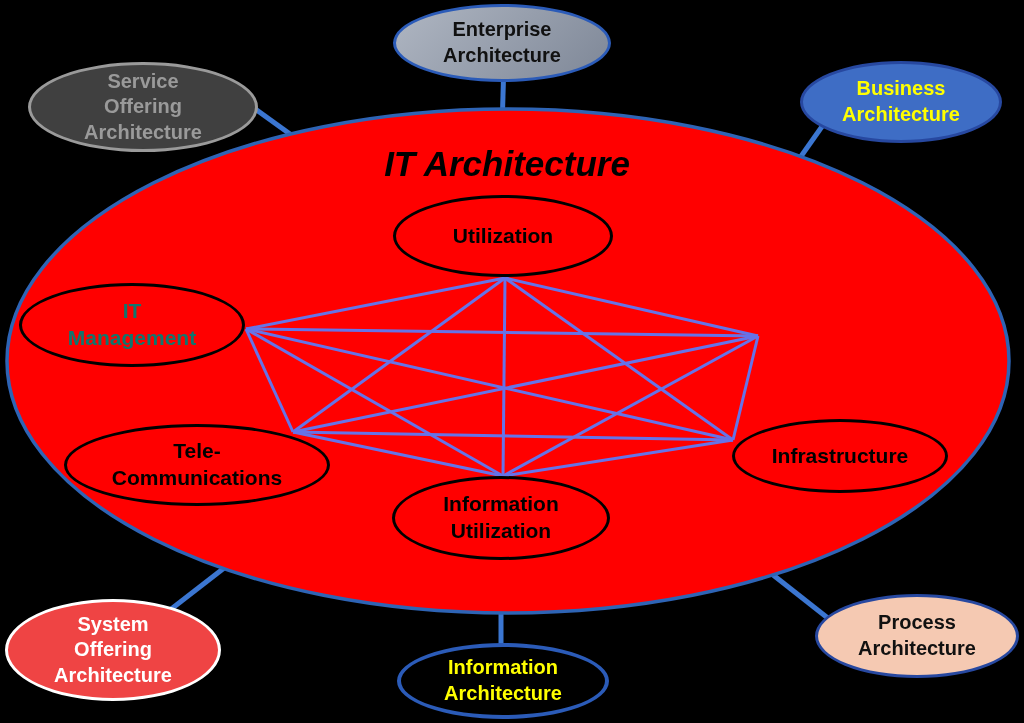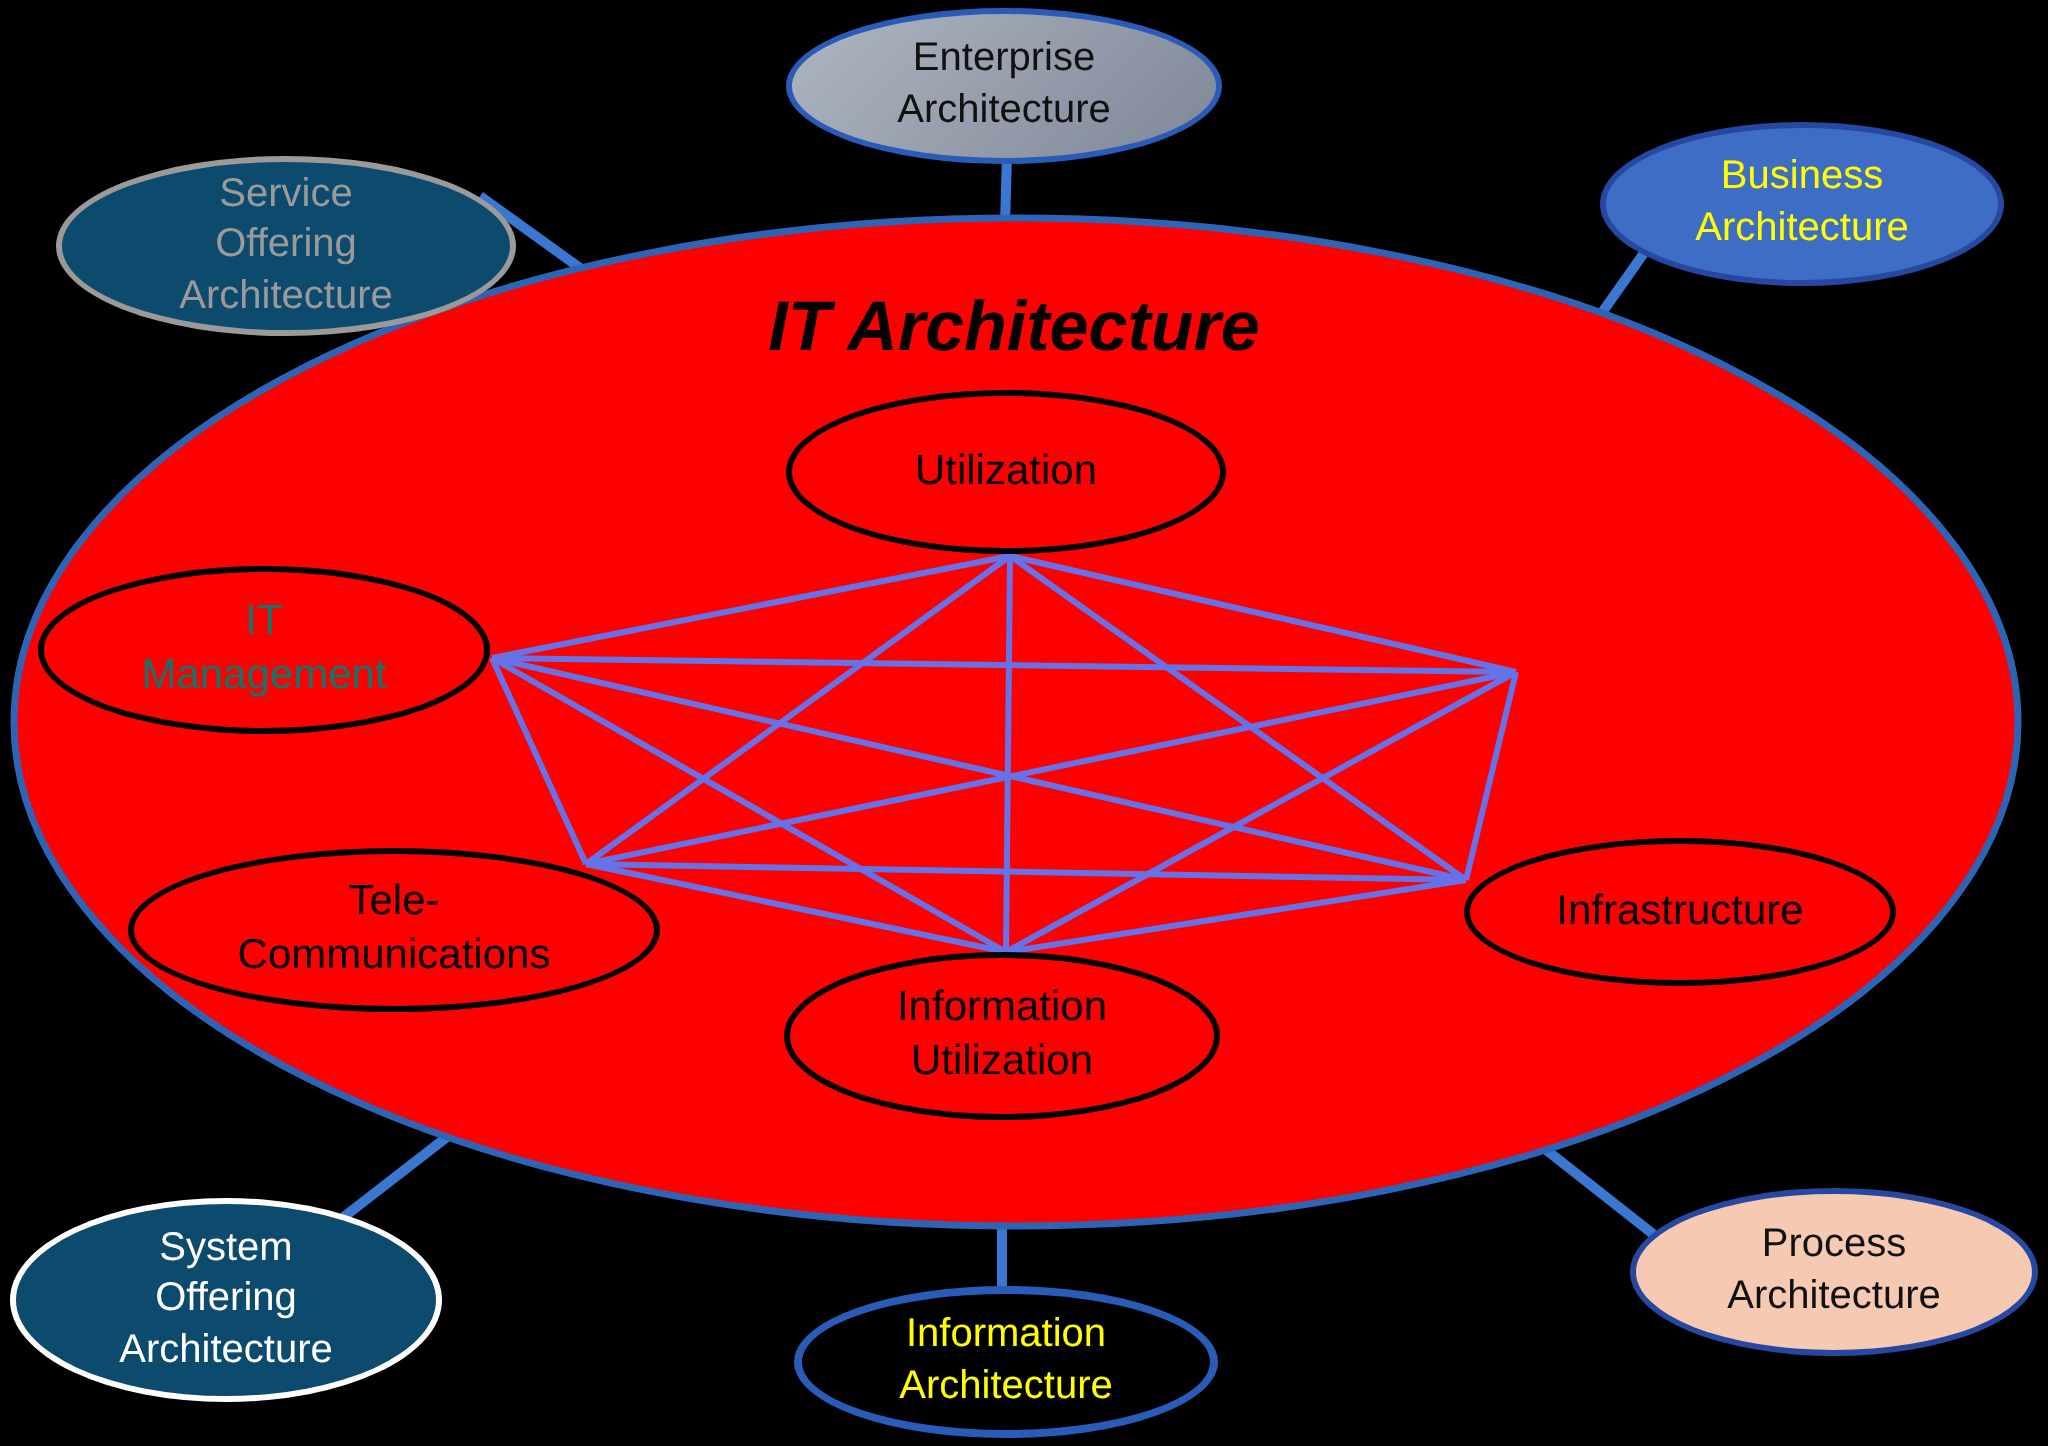--- a/index.html
+++ b/index.html
@@ -26,21 +26,21 @@
   .node {
     position: absolute;
     box-sizing: border-box;
     border-radius: 50%;
     display: flex;
     align-items: center;
     justify-content: center;
     text-align: center;
   }
   .node .node-label {
-    font-weight: normal;
+    font-weight: bold;
     white-space: pre-line;
     line-height: 1.28;
   }
   .inner-node {
     border: 3px solid #000;
     background: transparent;
   }
   .inner-node .node-label { font-size: 21px; }
   .satellite .node-label { font-size: 20px; }
 </style>
@@ -88,30 +88,30 @@
       <span class="node-label">Infrastructure</span>
     </div>
     <div class="node inner-node" style="left: 392px; top: 476px; width: 218px; height: 84px; border-color: rgb(0, 0, 0); color: rgb(0, 0, 0);">
       <span class="node-label">Information
 Utilization</span>
     </div>
     <div class="node satellite" style="left: 393px; top: 4px; width: 218px; height: 78px; background: linear-gradient(135deg, rgb(175, 182, 194), rgb(126, 135, 151)); border: 3px solid rgb(43, 91, 184); color: rgb(17, 17, 17);">
       <span class="node-label">Enterprise
 Architecture</span>
     </div>
-    <div class="node satellite" style="left: 28px; top: 78px; width: 230px; height: 90px; background: #0c4a6e; border: 3px solid rgb(154, 154, 154); color: rgb(154, 154, 154);">
+    <div class="node satellite" style="left: 28px; top: 62px; width: 230px; height: 90px; background: #404040; border: 3px solid rgb(154, 154, 154); color: rgb(154, 154, 154);">
       <span class="node-label">Service
 Offering
 Architecture</span>
     </div>
     <div class="node satellite" style="left: 800px; top: 61px; width: 202px; height: 82px; background: rgb(62, 109, 197); border: 3px solid rgb(39, 72, 160); color: rgb(255, 255, 0);">
       <span class="node-label">Business
 Architecture</span>
     </div>
-    <div class="node satellite" style="left: 5px; top: 599px; width: 216px; height: 102px; background: #0c4a6e; border: 3px solid rgb(255, 255, 255); color: rgb(255, 255, 255);">
+    <div class="node satellite" style="left: 5px; top: 599px; width: 216px; height: 102px; background: #ef4444; border: 3px solid rgb(255, 255, 255); color: rgb(255, 255, 255);">
       <span class="node-label">System
 Offering
 Architecture</span>
     </div>
     <div class="node satellite" style="left: 397px; top: 643px; width: 212px; height: 76px; background: rgb(0, 0, 0); border: 4px solid rgb(43, 91, 184); color: rgb(255, 255, 0);">
       <span class="node-label">Information
 Architecture</span>
     </div>
     <div class="node satellite" style="left: 815px; top: 594px; width: 204px; height: 84px; background: rgb(245, 201, 178); border: 3px solid rgb(39, 72, 160); color: rgb(17, 17, 17);">
       <span class="node-label">Process

